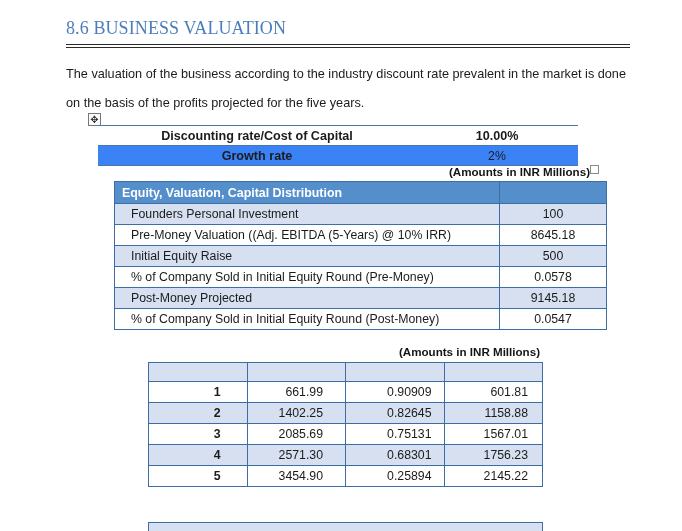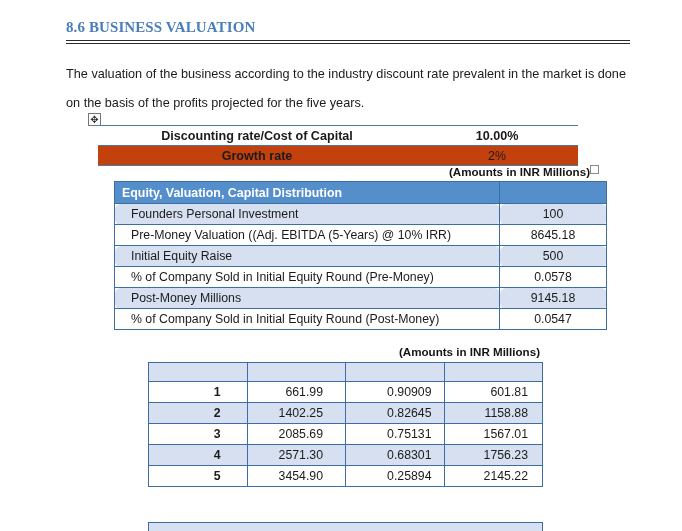--- a/index.html
+++ b/index.html
@@ -18,22 +18,22 @@
 
   
   .doc-heading-wrap {
     position: absolute;
     left: 66px;
     top: 18px;
     width: 564px;
   }
   .doc-heading {
     font-family: "Liberation Serif", serif;
-    font-weight: bold;
-    font-size: 15px;
+    font-weight: normal;
+    font-size: 18px;
     letter-spacing: 0.1px;
     color: #4A7EBB;
     line-height: 1.2;
     white-space: nowrap;
   }
   .heading-rule {
     margin-top: 4px;
     border-top: 1.4px solid #2b2b2b;
     border-bottom: 1.4px solid #2b2b2b;
     height: 2px;
@@ -79,21 +79,21 @@
     text-align: center;
     font-weight: bold;
     font-size: 12.6px;
   }
   table.t1 .val {
     text-align: center;
     width: 150px;
   }
   table.t1 tr.row-a td { background: #ffffff; }
   table.t1 tr.row-a .val { font-weight: bold; font-size: 12.6px; }
-  table.t1 tr.row-b td { background: #c2410c; text-align: center; }
+  table.t1 tr.row-b td { background: #3b82f6; text-align: center; }
 
   
   .move-handle {
     position: absolute;
     left: 88px;
     top: 113px;
     width: 13px;
     height: 13px;
     border: 1px solid #777;
     background: #fbfbfb;
@@ -141,21 +141,21 @@
   table.t2 .c-value { width: 93px; text-align: center; }
   table.t2 tr.hdr td {
     background: #548ECB;
     color: #ffffff;
     font-weight: bold;
     font-size: 12.4px;
     padding-left: 7px;
     height: 21px;
   }
   table.t2 tr.hdr td.c-value { background: #548ECB; }
-  table.t2 tr.shade td { background: #D6E0F0; border-radius: 6px; }
+  table.t2 tr.shade td { background: #D6E0F0; }
   table.t2 tr.plain td { background: #ffffff; }
 
   
   .amounts-2 {
     position: absolute;
     left: 250px;
     top: 345px;
     width: 290px;
     text-align: right;
     font-size: 11.6px;
@@ -266,21 +266,21 @@
       </tr>
       <tr class="shade">
         <td class="c-label">Initial Equity Raise</td>
         <td class="c-value">500</td>
       </tr>
       <tr class="plain">
         <td class="c-label">% of Company Sold in Initial Equity Round (Pre-Money)</td>
         <td class="c-value">0.0578</td>
       </tr>
       <tr class="shade">
-        <td class="c-label">Post-Money Millions</td>
+        <td class="c-label">Post-Money Projected</td>
         <td class="c-value">9145.18</td>
       </tr>
       <tr class="plain">
         <td class="c-label">% of Company Sold in Initial Equity Round (Post-Money)</td>
         <td class="c-value">0.0547</td>
       </tr>
     </tbody>
   </table>
 </div>
 

